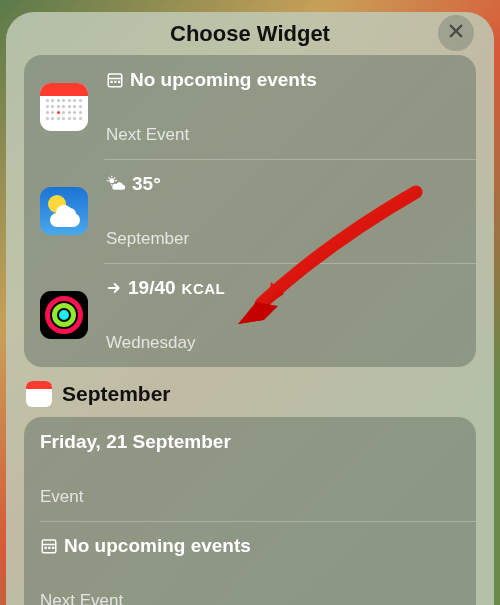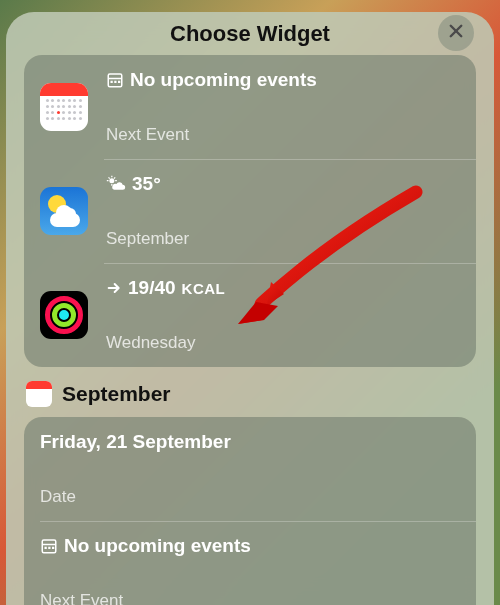--- a/index.html
+++ b/index.html
@@ -237,21 +237,21 @@
       </span>
     <span>September</span>
   </div>
   <div class="card plain">
 
     <div class="row noicon">
       <div class="textcol">
         <div class="line1">
           <span>Friday, 21 September</span>
         </div>
-        <div class="line2">Date</div>
+        <div class="line2">Event</div>
       </div>
     </div>
 
     <div class="row noicon">
       <div class="textcol">
         <div class="line1">
           <span class="mini">
             <svg width="18" height="18" viewBox="0 0 24 24" fill="#fff">
                 <rect x="3" y="4" width="18" height="17" rx="2" fill="none" stroke="#fff" stroke-width="2"></rect>
                 <line x1="3" y1="10" x2="21" y2="10" stroke="#fff" stroke-width="2"></line>

